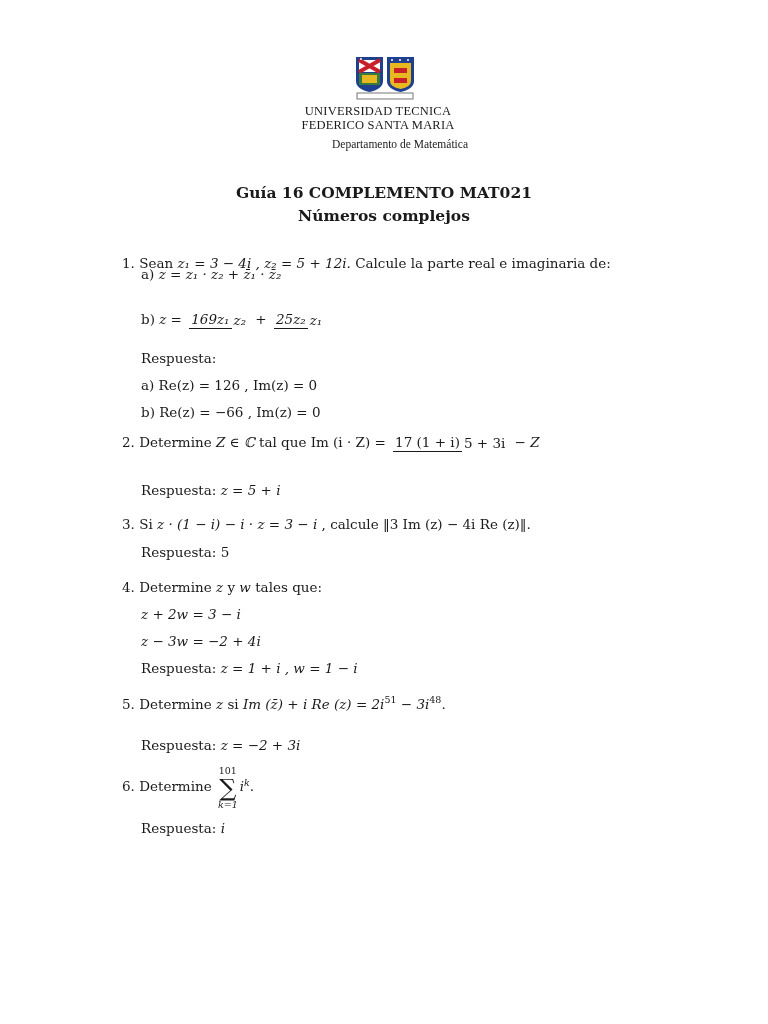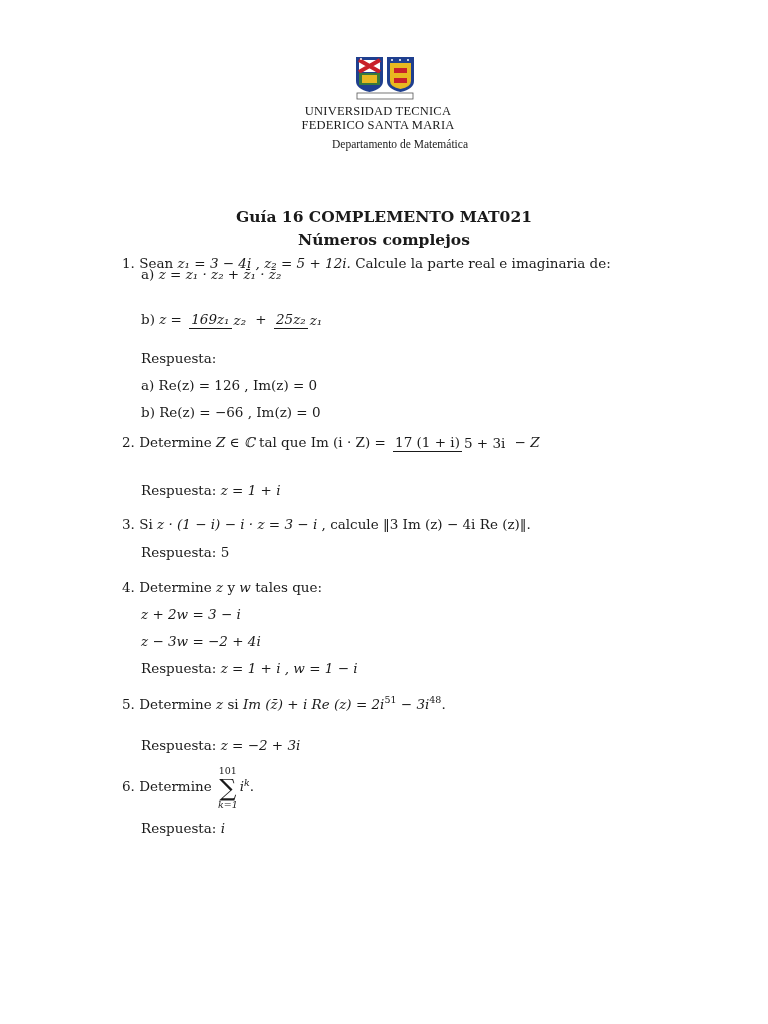--- a/index.html
+++ b/index.html
@@ -4,21 +4,21 @@
 <style>
   html, body { margin:0; padding:0; background:#ffffff; }
   body { width:768px; height:1024px; position:relative; overflow:hidden;
          font-family:"DejaVu Serif", "Liberation Serif", serif; color:#1a1a1a; }
   .page { position:absolute; left:0; top:0; width:768px; height:1024px; }
   .abs { position:absolute; white-space:nowrap; }
   .serif { font-family:"Liberation Serif", "DejaVu Serif", serif; }
   .crest { position:absolute; left:354px; top:55px; width:62px; height:46px; }
   .uni { left:0; width:756px; text-align:center; font-size:12.5px; letter-spacing:0.2px; }
   .dept { left:16px; width:768px; text-align:center; font-size:11.5px; }
-  .title { left:0; width:768px; text-align:center; font-size:15.5px; font-weight:bold;margin-top:24px; }
+  .title { left:0; width:768px; text-align:center; font-size:15.5px; font-weight:bold; }
   .txt { font-size:13.5px; }
   .m { font-style:italic; }
   .frac { display:inline-flex; flex-direction:row; align-items:center; vertical-align:middle; margin:0 3px; }
   .frac .num { border-bottom:1px solid #1a1a1a; padding:0 2px 1px; line-height:1.15; }
   .frac .den { padding:1px 2px 0; line-height:1.15; }
   sub, sup { font-size:9.5px; }
   .sum { display:inline-flex; flex-direction:column; align-items:center; vertical-align:middle; font-size:9.5px; line-height:1; margin:0 2px; }
   .sum .sig { font-size:24px; line-height:1; }
 </style>
 </head>
@@ -82,21 +82,21 @@
     <span>Determine </span><span class="m">Z ∈ ℂ</span><span> tal que  </span>
     <span>Im (i · Z) =</span>
     <span class="frac">
         <span class="num">17 (1 + i)</span>
         <span class="den">5 + 3i</span>
       </span>
     <span class="m">− Z</span>
   </div>
   <div class="abs txt" style="left:141px; top:482px;">
     <span>Respuesta:</span>
-    <span class="m">z = 1 + i</span>
+    <span class="m">z = 5 + i</span>
   </div>
 
   <div class="abs txt" style="left:122px; top:516px;">
     <span>3.</span>
     <span>Si  </span><span class="m">z · (1 − i) − i · z = 3 − i</span><span>  , calcule </span><span>‖3 Im (z) − 4i Re (z)‖.</span>
   </div>
   <div class="abs txt" style="left:141px; top:544px;">
     <span>Respuesta:</span>
     <span>5</span>
   </div>

